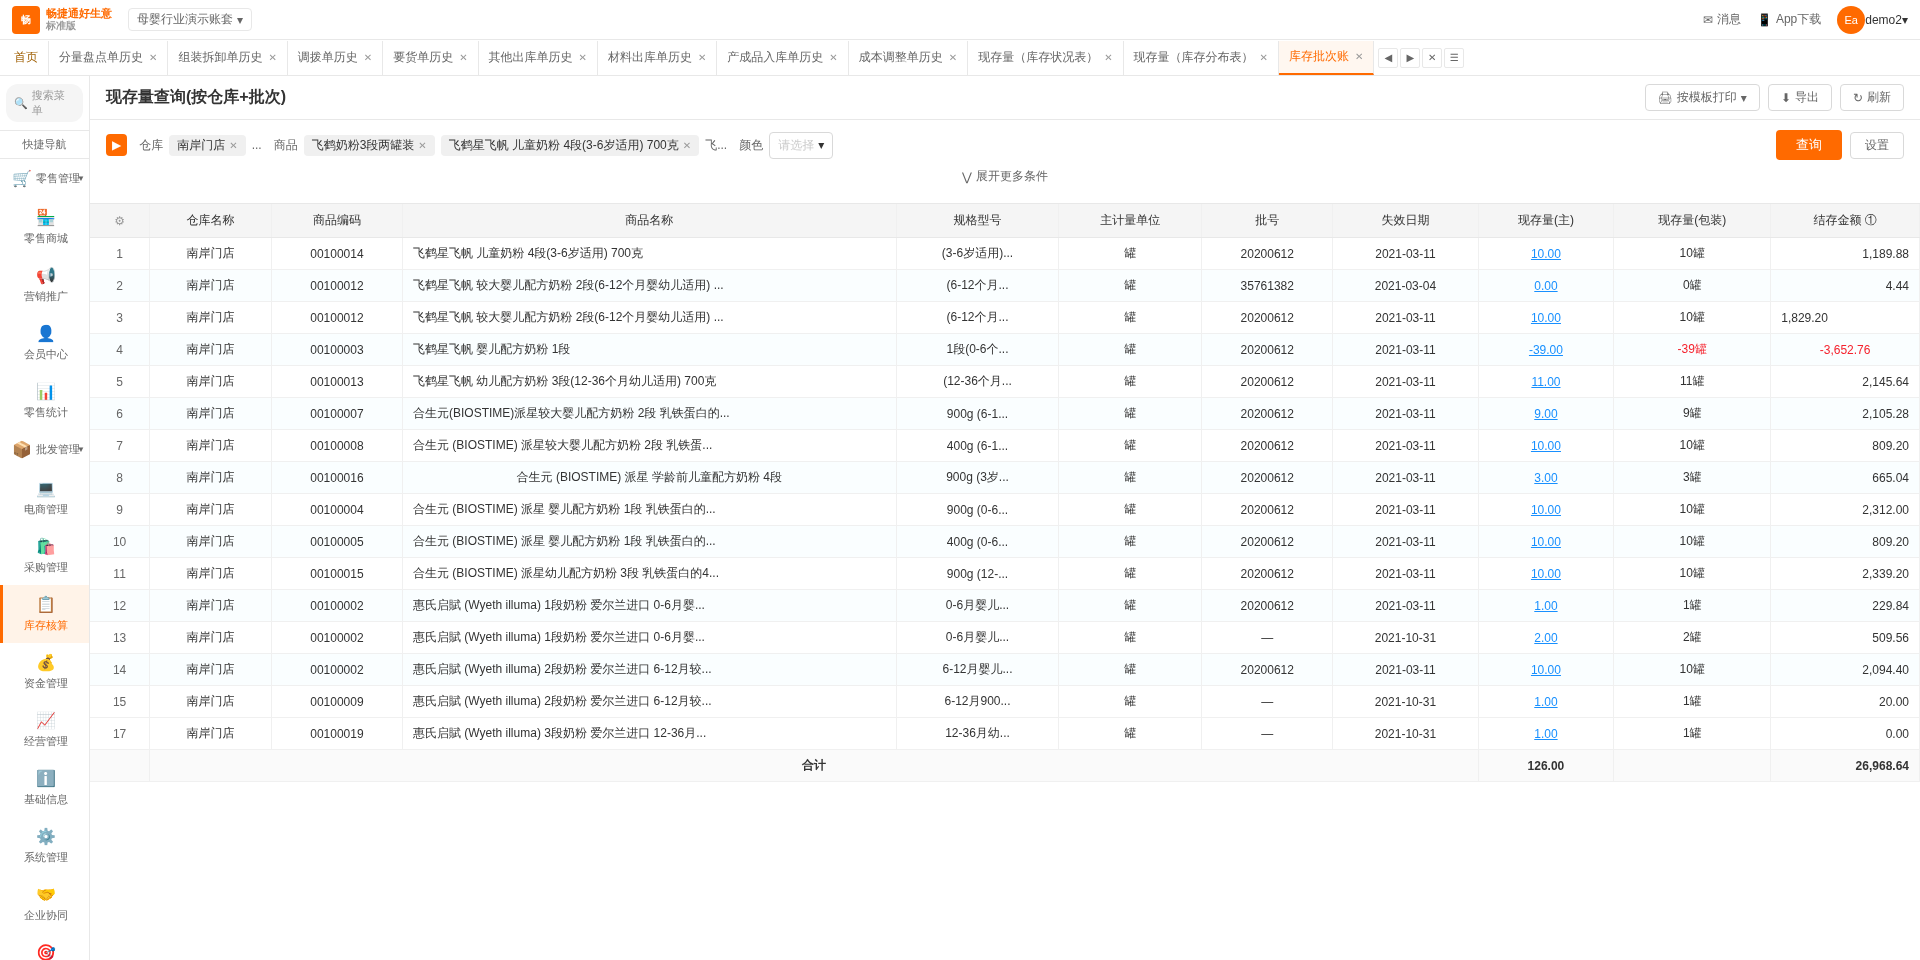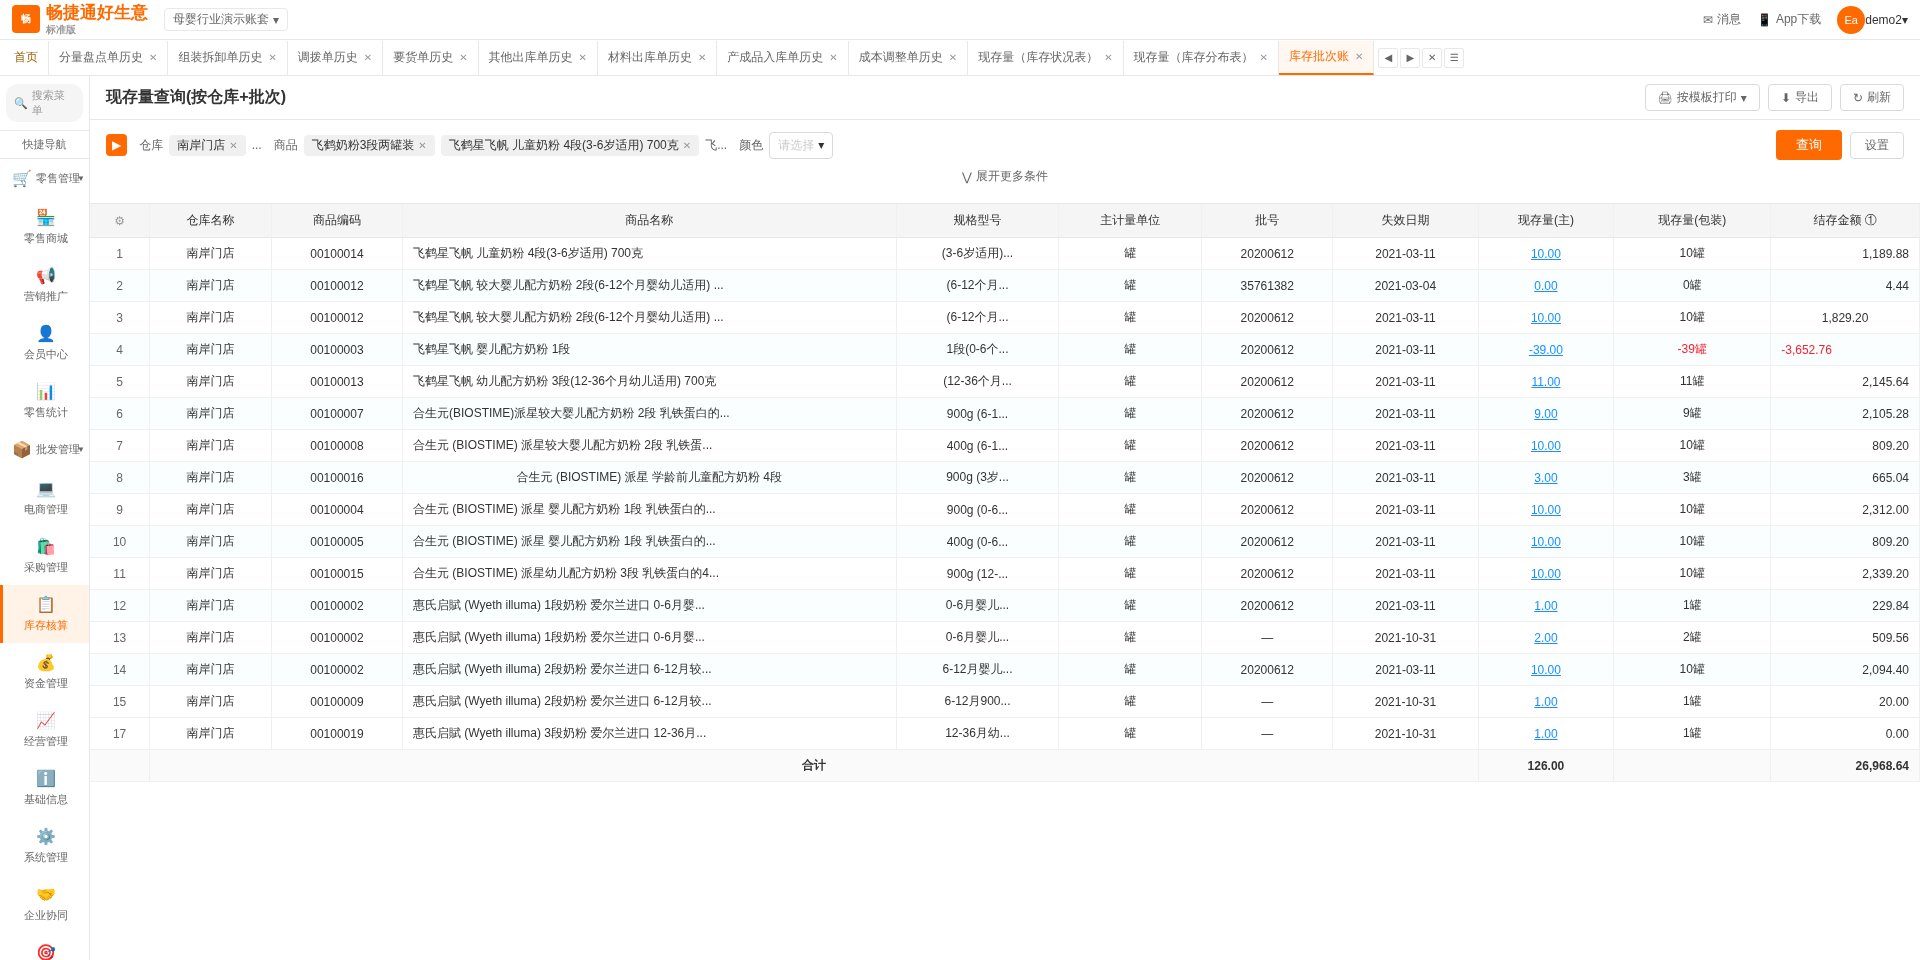--- a/index.html
+++ b/index.html
@@ -76,21 +76,21 @@
   </style>
 </head>
 <body>
 
 <div class="top-bar">
   <div class="logo">
     <div class="logo-icon">
         <span>畅</span>
       </div>
     <div style="display:flex;flex-direction:column;line-height:1.2;">
-      <span style="font-size:17px;color:#ff6a00;">畅捷通好生意</span>
+      <span style="font-size:11px;color:#ff6a00;">畅捷通好生意</span>
       <span style="font-size:10px;color:#999;">标准版</span>
     </div>
   </div>
   <div class="workspace-selector">
     <span>母婴行业演示账套</span>
     <span>▾</span>
   </div>
   <div class="top-right">
     <div class="top-btn">
       <span>✉</span>
@@ -353,34 +353,34 @@
     <td class="row-num" style="">3</td>
     <td style="">南岸门店</td>
     <td style="">00100012</td>
     <td style="text-align:left;max-width:280px;overflow:hidden;text-overflow:ellipsis;" title="飞鹤星飞帆 较大婴儿配方奶粉 2段(6-12个月婴幼儿适用) ...">飞鹤星飞帆 较大婴儿配方奶粉 2段(6-12个月婴幼儿适用) ...</td>
     <td style="">(6-12个月...</td>
     <td style="">罐</td>
     <td style="">20200612</td>
     <td style="">2021-03-11</td>
     <td class="link" style="">10.00</td>
     <td class="" style="">10罐</td>
-    <td class="" style="text-align:center;">1,829.20</td>
+    <td class="" style="text-align:left;">1,829.20</td>
   </tr>
             <tr>
     <td class="row-num" style="background:#fafeff;">4</td>
     <td style="background:#fafeff;">南岸门店</td>
     <td style="background:#fafeff;">00100003</td>
     <td style="text-align:left;max-width:280px;overflow:hidden;text-overflow:ellipsis;background:#fafeff;" title="飞鹤星飞帆 婴儿配方奶粉 1段">飞鹤星飞帆 婴儿配方奶粉 1段</td>
     <td style="background:#fafeff;">1段(0-6个...</td>
     <td style="background:#fafeff;">罐</td>
     <td style="background:#fafeff;">20200612</td>
     <td style="background:#fafeff;">2021-03-11</td>
     <td class="negative link" style="background:#fafeff;">-39.00</td>
     <td class="negative" style="background:#fafeff;">-39罐</td>
-    <td class="negative" style="text-align:left;background:#fafeff;">-3,652.76</td>
+    <td class="negative" style="text-align:center;background:#fafeff;">-3,652.76</td>
   </tr>
             <tr>
     <td class="row-num" style="">5</td>
     <td style="">南岸门店</td>
     <td style="">00100013</td>
     <td style="text-align:left;max-width:280px;overflow:hidden;text-overflow:ellipsis;" title="飞鹤星飞帆 幼儿配方奶粉 3段(12-36个月幼儿适用) 700克">飞鹤星飞帆 幼儿配方奶粉 3段(12-36个月幼儿适用) 700克</td>
     <td style="">(12-36个月...</td>
     <td style="">罐</td>
     <td style="">20200612</td>
     <td style="">2021-03-11</td>

